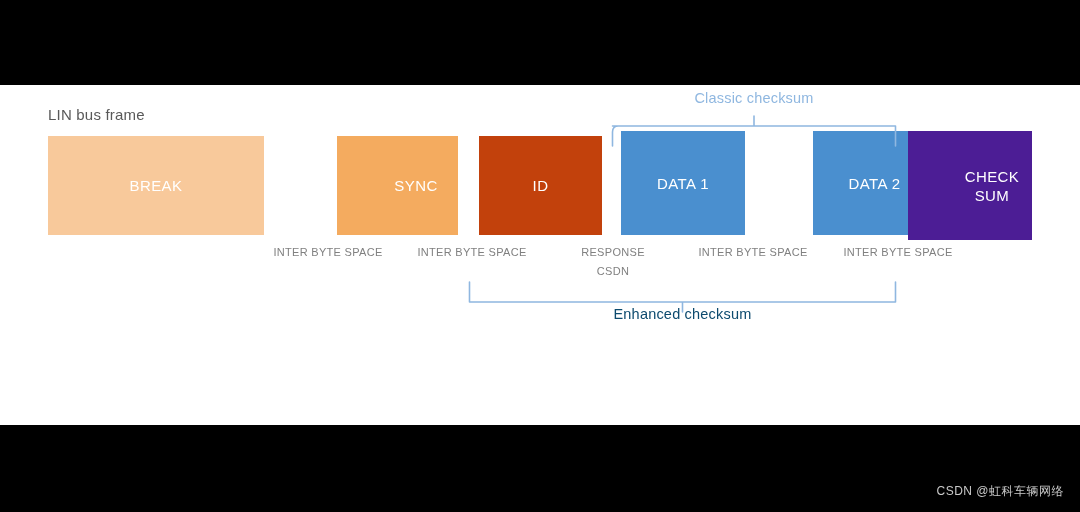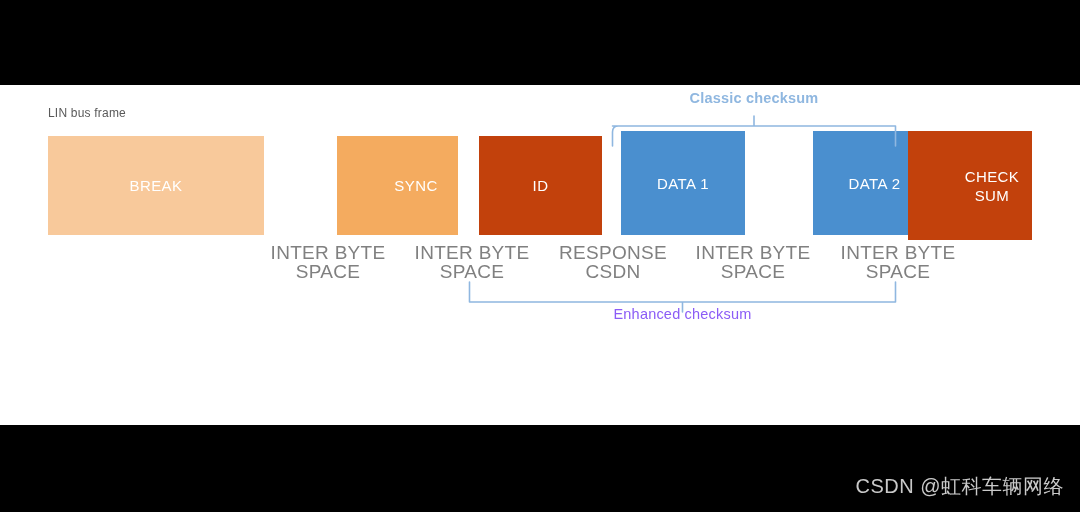--- a/index.html
+++ b/index.html
@@ -29,21 +29,21 @@
     width: 1080px;
     height: 340px;
     background: #ffffff;
   }
 
   
   #frame-title {
     position: absolute;
     left: 48px;
     top: 21px;
-    font-size: 12px;
+    font-size: 15px;
     color: #595959;
     letter-spacing: 0.2px;
     white-space: nowrap;
     text-align: right;
   }
 
   
   .block {
     position: absolute;
     display: flex;
@@ -54,21 +54,21 @@
     font-size: 15px;
     line-height: 19px;
     letter-spacing: 0.4px;
     box-sizing: border-box;
   }
 
   
   .space-label {
     position: absolute;
     color: #808080;
-    font-size: 19px;
+    font-size: 11px;
     line-height: 19px;
     letter-spacing: 0.3px;
     text-align: center;
     white-space: pre-line;
   }
 
   
   .bracket-wrap {
     position: absolute;
   }
@@ -83,66 +83,66 @@
     white-space: nowrap;
     text-align: center;
   }
 
   
   #watermark {
     position: absolute;
     right: 16px;
     bottom: 12px;
     color: #c9c9c9;
-    font-size: 20px;
+    font-size: 12px;
     letter-spacing: 0.5px;
     white-space: nowrap;
     margin-left: 12px;
   }
 </style>
 </head>
 <body>
 
 <div id="stage">
 
   <div id="canvas">
 
     <div id="frame-title">LIN bus frame</div>
 
     <div id="blocks-layer">
         <div class="block" style="left: 48px; top: 51px; width: 216px; height: 99px; background: rgb(248, 201, 155); white-space: pre-line;">BREAK</div>
         <div class="block" style="left: 337px; top: 51px; width: 121px; height: 99px; background: rgb(244, 171, 95); white-space: pre-line; padding-left: 37px;">SYNC</div>
         <div class="block" style="left: 479px; top: 51px; width: 123px; height: 99px; background: #c2410c; white-space: pre-line;">ID</div>
         <div class="block" style="left: 621px; top: 46px; width: 124px; height: 104px; background: rgb(74, 143, 207); white-space: pre-line; text-align: right;">DATA 1</div>
         <div class="block" style="left: 765px; top: 46px; width: 123px; height: 104px; background: rgb(74, 143, 207); white-space: pre-line; margin-left: 48px;">DATA 2</div>
-        <div class="block" style="left: 908px; top: 46px; width: 124px; height: 109px; background: #c2410c; white-space: pre-line; padding-left: 44px;">CHECK
+        <div class="block" style="left: 908px; top: 46px; width: 124px; height: 109px; background: #4c1d95; white-space: pre-line; padding-left: 44px;">CHECK
 SUM</div>
       </div>
 
     <div id="labels-layer">
         <div class="space-label" style="left: 257px; top: 158px; width: 142px;">INTER BYTE SPACE</div>
         <div class="space-label" style="left: 401px; top: 158px; width: 142px;">INTER BYTE SPACE</div>
         <div class="space-label" style="left: 556px; top: 158px; width: 114px;">RESPONSE
 CSDN</div>
         <div class="space-label" style="left: 682px; top: 158px; width: 142px;">INTER BYTE SPACE</div>
         <div class="space-label" style="left: 827px; top: 158px; width: 142px;">INTER BYTE SPACE</div>
       </div>
 
     <div id="brackets-layer">
         <div class="bracket-wrap" style="left: 612px; top: 30px; width: 284px; height: 22px;">
           <svg width="284" height="32" viewBox="0 -9 284 32" style="overflow: visible;">
             <path d="M 0.5 22 L 0.5 8 Q 0.5 2 6.5 2 L 136 2 Q 142 2 142 2 M 0.5 2 L 283.5 2 M 283.5 2 L 283.5 22 M 142 2 L 142 -8" fill="none" stroke="#8fb7e0" stroke-width="1.6" stroke-linecap="round" stroke-linejoin="round"></path>
           </svg>
         </div>
-        <div class="bracket-label" style="left: 612px; top: 5px; width: 284px; color: rgb(143, 183, 224); font-weight: bold;">Classic checksum</div>
+        <div class="bracket-label" style="left: 612px; top: 5px; width: 284px; color: rgb(143, 183, 224);">Classic checksum</div>
         <div class="bracket-wrap" style="left: 469px; top: 197px; width: 427px; height: 22px;">
           <svg width="427" height="32" viewBox="0 0 427 32" style="overflow: visible;">
             <path d="M 0.5 0 L 0.5 20 M 0.5 20 L 426.5 20 M 426.5 20 L 426.5 0 M 213.5 20 L 213.5 30" fill="none" stroke="#8fb7e0" stroke-width="1.6" stroke-linecap="round" stroke-linejoin="round"></path>
           </svg>
         </div>
-        <div class="bracket-label" style="left: 469px; top: 221px; width: 427px; color: #8b5cf6;">Enhanced checksum</div>
+        <div class="bracket-label" style="left: 469px; top: 221px; width: 427px; color: #0c4a6e;">Enhanced checksum</div>
       </div>
 
   </div>
 
   <div id="watermark" style="color: rgb(201, 201, 201);">CSDN @虹科车辆网络</div>
 
 </div>
 
 </body></html>

